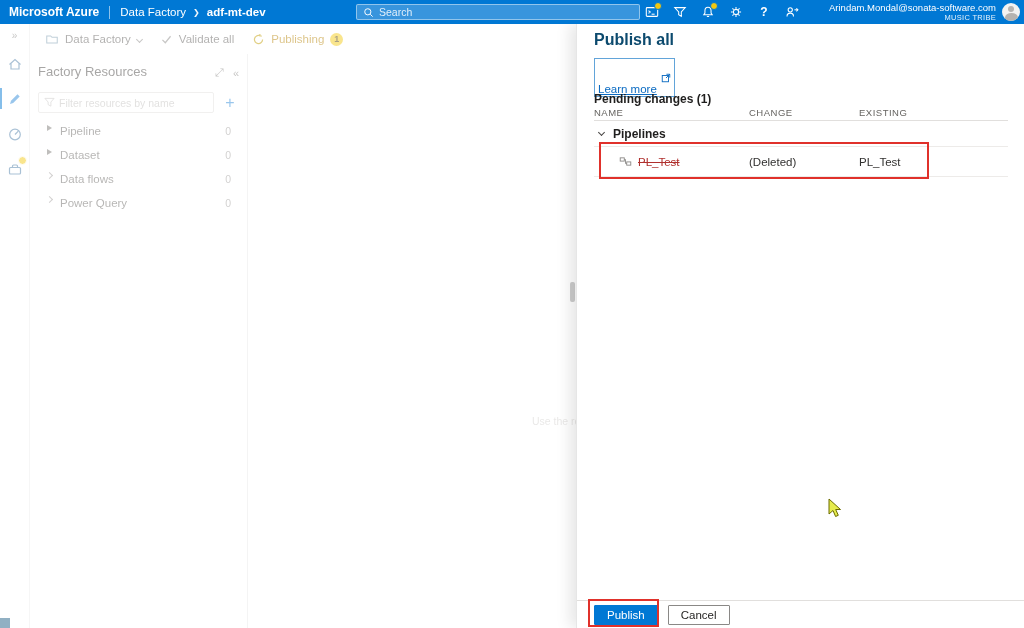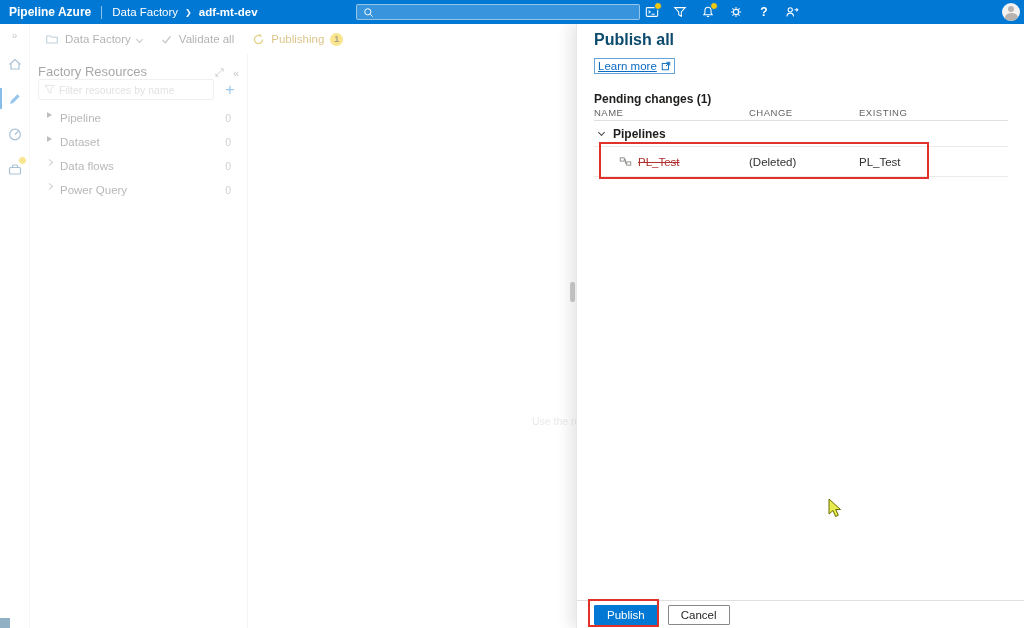--- a/index.html
+++ b/index.html
@@ -39,21 +39,21 @@
   .main-toolbar { position:absolute; left:30px; top:24px; width:546px; height:30px; background:#fff; display:flex; align-items:center; padding-left:6px; z-index:5; }
   .mt-item { display:flex; align-items:center; gap:6px; font-size:11.5px; color:#605e5c; padding:0 9px; height:24px; cursor:pointer; white-space:nowrap; }
   .mt-item.publishing { color:#b8860b; }
   .mt-badge { width:13px; height:13px; border-radius:50%; background:#f2c811; color:#4d3a00; font-size:9px; line-height:13px; text-align:center; font-weight:bold; }
 
   
   .res-panel { position:absolute; left:30px; top:54px; width:218px; height:574px; background:#fff; border-right:1px solid #e8e8e8; z-index:5; padding:10px 8px 0 8px; }
   .res-header { display:flex; align-items:flex-end; }
   .res-title { font-size:13px; color:#484644; flex:1; }
   .res-hicon { color:#8a8886; font-size:11px; margin-left:9px; cursor:pointer; }
-  .res-filter-row { display:flex; gap:7px; align-items:center; }
+  .res-filter-row { display:flex; margin-top:13px; gap:7px; align-items:center; }
   .res-filter { flex:1; height:21px; border:1px solid #e1dfdd; border-radius:2px; display:flex; align-items:center; padding:0 5px; gap:4px; background:#fff; }
   .res-filter input { border:none; outline:none; font-size:10.5px; color:#333; width:100%; font-family:inherit; }
   .res-filter input::placeholder { color:#c3c1bf; }
   .res-add { color:#2b88d8; font-size:16px; width:18px; text-align:center; cursor:pointer; line-height:16px; }
   .res-tree { margin-top:12px; }
   .tree-row { height:24px; display:flex; gap:8px; padding-left:9px; font-size:11.5px; color:#6a6865; cursor:pointer; }
   .tree-count { margin-left:auto; margin-right:8px; color:#a19f9d; font-size:10.5px; }
   .tri-right { width:0; height:0; border-left:5px solid #7a7874; border-top:3.5px solid transparent; border-bottom:3.5px solid transparent; }
   .chev { display:inline-block; width:5px; height:5px; border-right:1.4px solid currentColor; border-bottom:1.4px solid currentColor; }
   .chev.right { transform:rotate(-45deg); }
@@ -64,21 +64,21 @@
   .scroll-thumb { position:absolute; left:570px; top:282px; width:5px; height:20px; background:#cdcdcd; border-radius:2px; z-index:45; }
 
   
   .dim-overlay { position:absolute; left:0; top:24px; width:576px; height:604px; background:rgba(255,255,255,.52); z-index:40; pointer-events:none; }
 
   
   .pp { position:absolute; left:576px; top:24px; width:448px; height:604px; background:#fff; z-index:60; box-shadow:-6px 0 14px rgba(0,0,0,.10); border-left:1px solid #e6e6e6; }
   .pp-title { position:absolute; left:17px; top:7px; font-size:16px; font-weight:600; color:#0c4a6e; }
   .pp-desc { position:absolute; left:17px; top:34px; font-size:11.5px; color:#323130; white-space:nowrap; display:flex; align-items:center; gap:5px; }
   .pp-learn { display:inline-flex; align-items:center; gap:4px; border:1px solid #62a4d9; padding:1px 3px; cursor:pointer; }
-  .pp-learn a { color:#0b6bc2; text-decoration:underline; font-size:11.5px; }
+  .pp-learn a { color:#0b6bc2; text-decoration:underline; font-size:11.5px;margin-top:23px; }
   .pp-pending { position:absolute; left:17px; top:68px; font-size:12px; font-weight:bold; color:#201f1e; }
   .pp-table { position:absolute; left:17px; top:80px; width:414px; }
   .pp-thead { display:grid; grid-template-columns:155px 110px 1fr; height:17px; align-items:center; border-bottom:1px solid #e1dfdd; }
   .pp-th { font-size:9.5px; color:#666461; letter-spacing:.5px; }
   .pp-group { height:26px; display:flex; align-items:center; gap:9px; border-bottom:1px solid #edebe9; padding-left:5px; font-size:12px; font-weight:600; color:#201f1e; cursor:pointer; }
   .pp-group .chev { color:#484644; margin-top:-2px; }
   .pp-row { display:grid; grid-template-columns:155px 110px 1fr; height:30px; align-items:center; border-bottom:1px solid #edebe9; font-size:11.5px; }
   .pp-name-cell { display:flex; align-items:center; gap:6px; padding-left:25px; }
   .pp-name { color:#b0302e; text-decoration:line-through; }
   .pp-change, .pp-existing { color:#323130; }
@@ -92,35 +92,36 @@
 
   
   .cursor { position:absolute; left:828px; top:498px; z-index:300; pointer-events:none; }
 
   svg { display:block; }
 </style>
 </head>
 <body>
 
 <header class="topbar">
-  <span class="brand">Pipeline Azure</span>
+  <span class="brand">Microsoft Azure</span>
   <span class="tb-sep"></span>
   <span class="crumb">
     <span>Data Factory</span>
     <span class="crumb-sep">❯</span>
     <span class="crumb-item">adf-mt-dev</span>
   </span>
 
   <div class="tb-search">
     <span>
       <svg width="11" height="11" viewBox="0 0 16 16">
           <circle cx="7" cy="7" r="4.5" fill="none" stroke="#fff" stroke-width="1.4"></circle>
           <line x1="10.5" y1="10.5" x2="14" y2="14" stroke="#fff" stroke-width="1.4"></line>
         </svg>
     </span>
+    <input type="text" placeholder="Search" style="">
   </div>
 
   <div class="tb-icons">
     <span class="tb-icon">
       <svg width="14" height="14" viewBox="0 0 16 16">
           <rect x="1.5" y="3" width="13" height="10" rx="1" fill="none" stroke="#fff" stroke-width="1.2"></rect>
           <polyline points="4,6.5 6,8 4,9.5" fill="none" stroke="#fff" stroke-width="1.2"></polyline>
           <line x1="7.5" y1="10.5" x2="11" y2="10.5" stroke="#fff" stroke-width="1.2"></line>
         </svg>
       <span class="tb-badge"></span>
@@ -156,20 +157,24 @@
     <span class="tb-icon">
       <svg width="14" height="14" viewBox="0 0 16 16" stroke="#fff" stroke-width="1.2" fill="none">
           <circle cx="6" cy="5.5" r="2.4"></circle>
           <path d="M2.3 13 C2.3 10.4 4 9.3 6 9.3 C8 9.3 9.7 10.4 9.7 13"></path>
           <line x1="10.8" y1="5.5" x2="14.5" y2="5.5"></line>
           <path d="M13 3.8 L14.7 5.5 L13 7.2"></path>
         </svg>
     </span>
   </div>
 
+  <div class="tb-user">
+    <span class="tb-email">Arindam.Mondal@sonata-software.com</span>
+    <span class="tb-org">MUSIC TRIBE</span>
+  </div>
   <span class="tb-avatar">
     <span class="head"></span>
     <span class="body"></span>
   </span>
 </header>
 
 <nav class="leftnav">
   <div class="ln-collapse">»</div>
   <div class="ln-item">
     <span>

